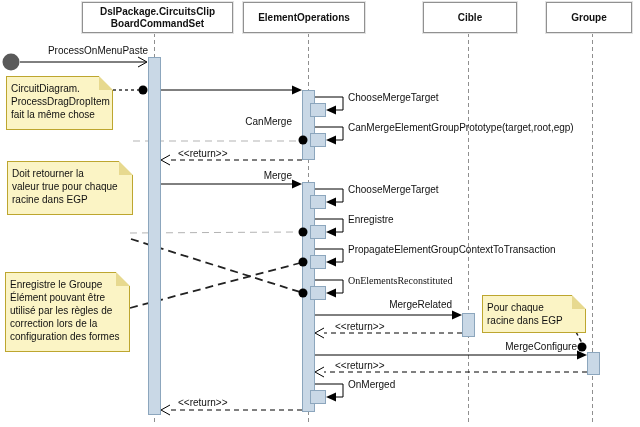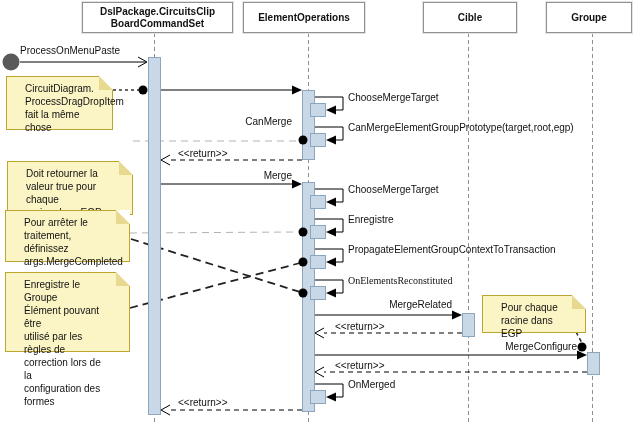--- a/index.html
+++ b/index.html
@@ -37,27 +37,27 @@
     box-sizing:border-box;
     display:flex; align-items:center; justify-content:center;
     text-align:center; font-weight:bold;
     white-space:pre-line; line-height:12px;
   }
   .msg-label {
     position:absolute; z-index:5;
     white-space:nowrap; line-height:12px;
   }
   .right { text-align:right; }
-  .center { text-align:left; }
+  .center { text-align:right; }
   .note {
     position:absolute; z-index:7;
     background:#fbf4c5;
     border:1px solid #bda62f;
     box-sizing:border-box;
-    padding:5px 18px;
+    padding:5px 4px;
     line-height:13px;
     white-space:pre-line;
   }
   .note::before {
     content:"";
     position:absolute; top:-1px; right:-1px;
     width:0; height:0;
     border-style:solid;
     border-width:0 14px 14px 0;
     border-color:#ffffff #ffffff #e7d98f #ffffff;
@@ -178,23 +178,20 @@
   <div class="msg-label" style="left:335px; top:360px;">&lt;&lt;return&gt;&gt;</div>
   <div class="msg-label" style="left:348px; top:379px;">OnMerged</div>
   <div class="msg-label" style="left:178px; top:397px;">&lt;&lt;return&gt;&gt;</div>
 
   <div class="note" style="left:6px;   top:76px;  width:107px; height:54px;">CircuitDiagram.
 ProcessDragDropItem
 fait la même chose</div>
   <div class="note" style="left:7px;   top:133px; width:126px; height:54px;margin-top:28px;">Doit retourner la
 valeur true pour chaque
 racine dans EGP</div>
-  <div class="note" style="left:5px;   top:210px; width:125px; height:52px;">Pour arrêter le
-traitement, définissez
-args.MergeCompleted</div>
   <div class="note" style="left:5px;   top:272px; width:125px; height:80px;">Enregistre le Groupe
 Élément pouvant être
 utilisé par les règles de
 correction lors de la
 configuration des formes</div>
   <div class="note" style="left:482px; top:295px; width:104px; height:38px;">Pour chaque
 racine dans EGP</div>
 
 </div>
 

